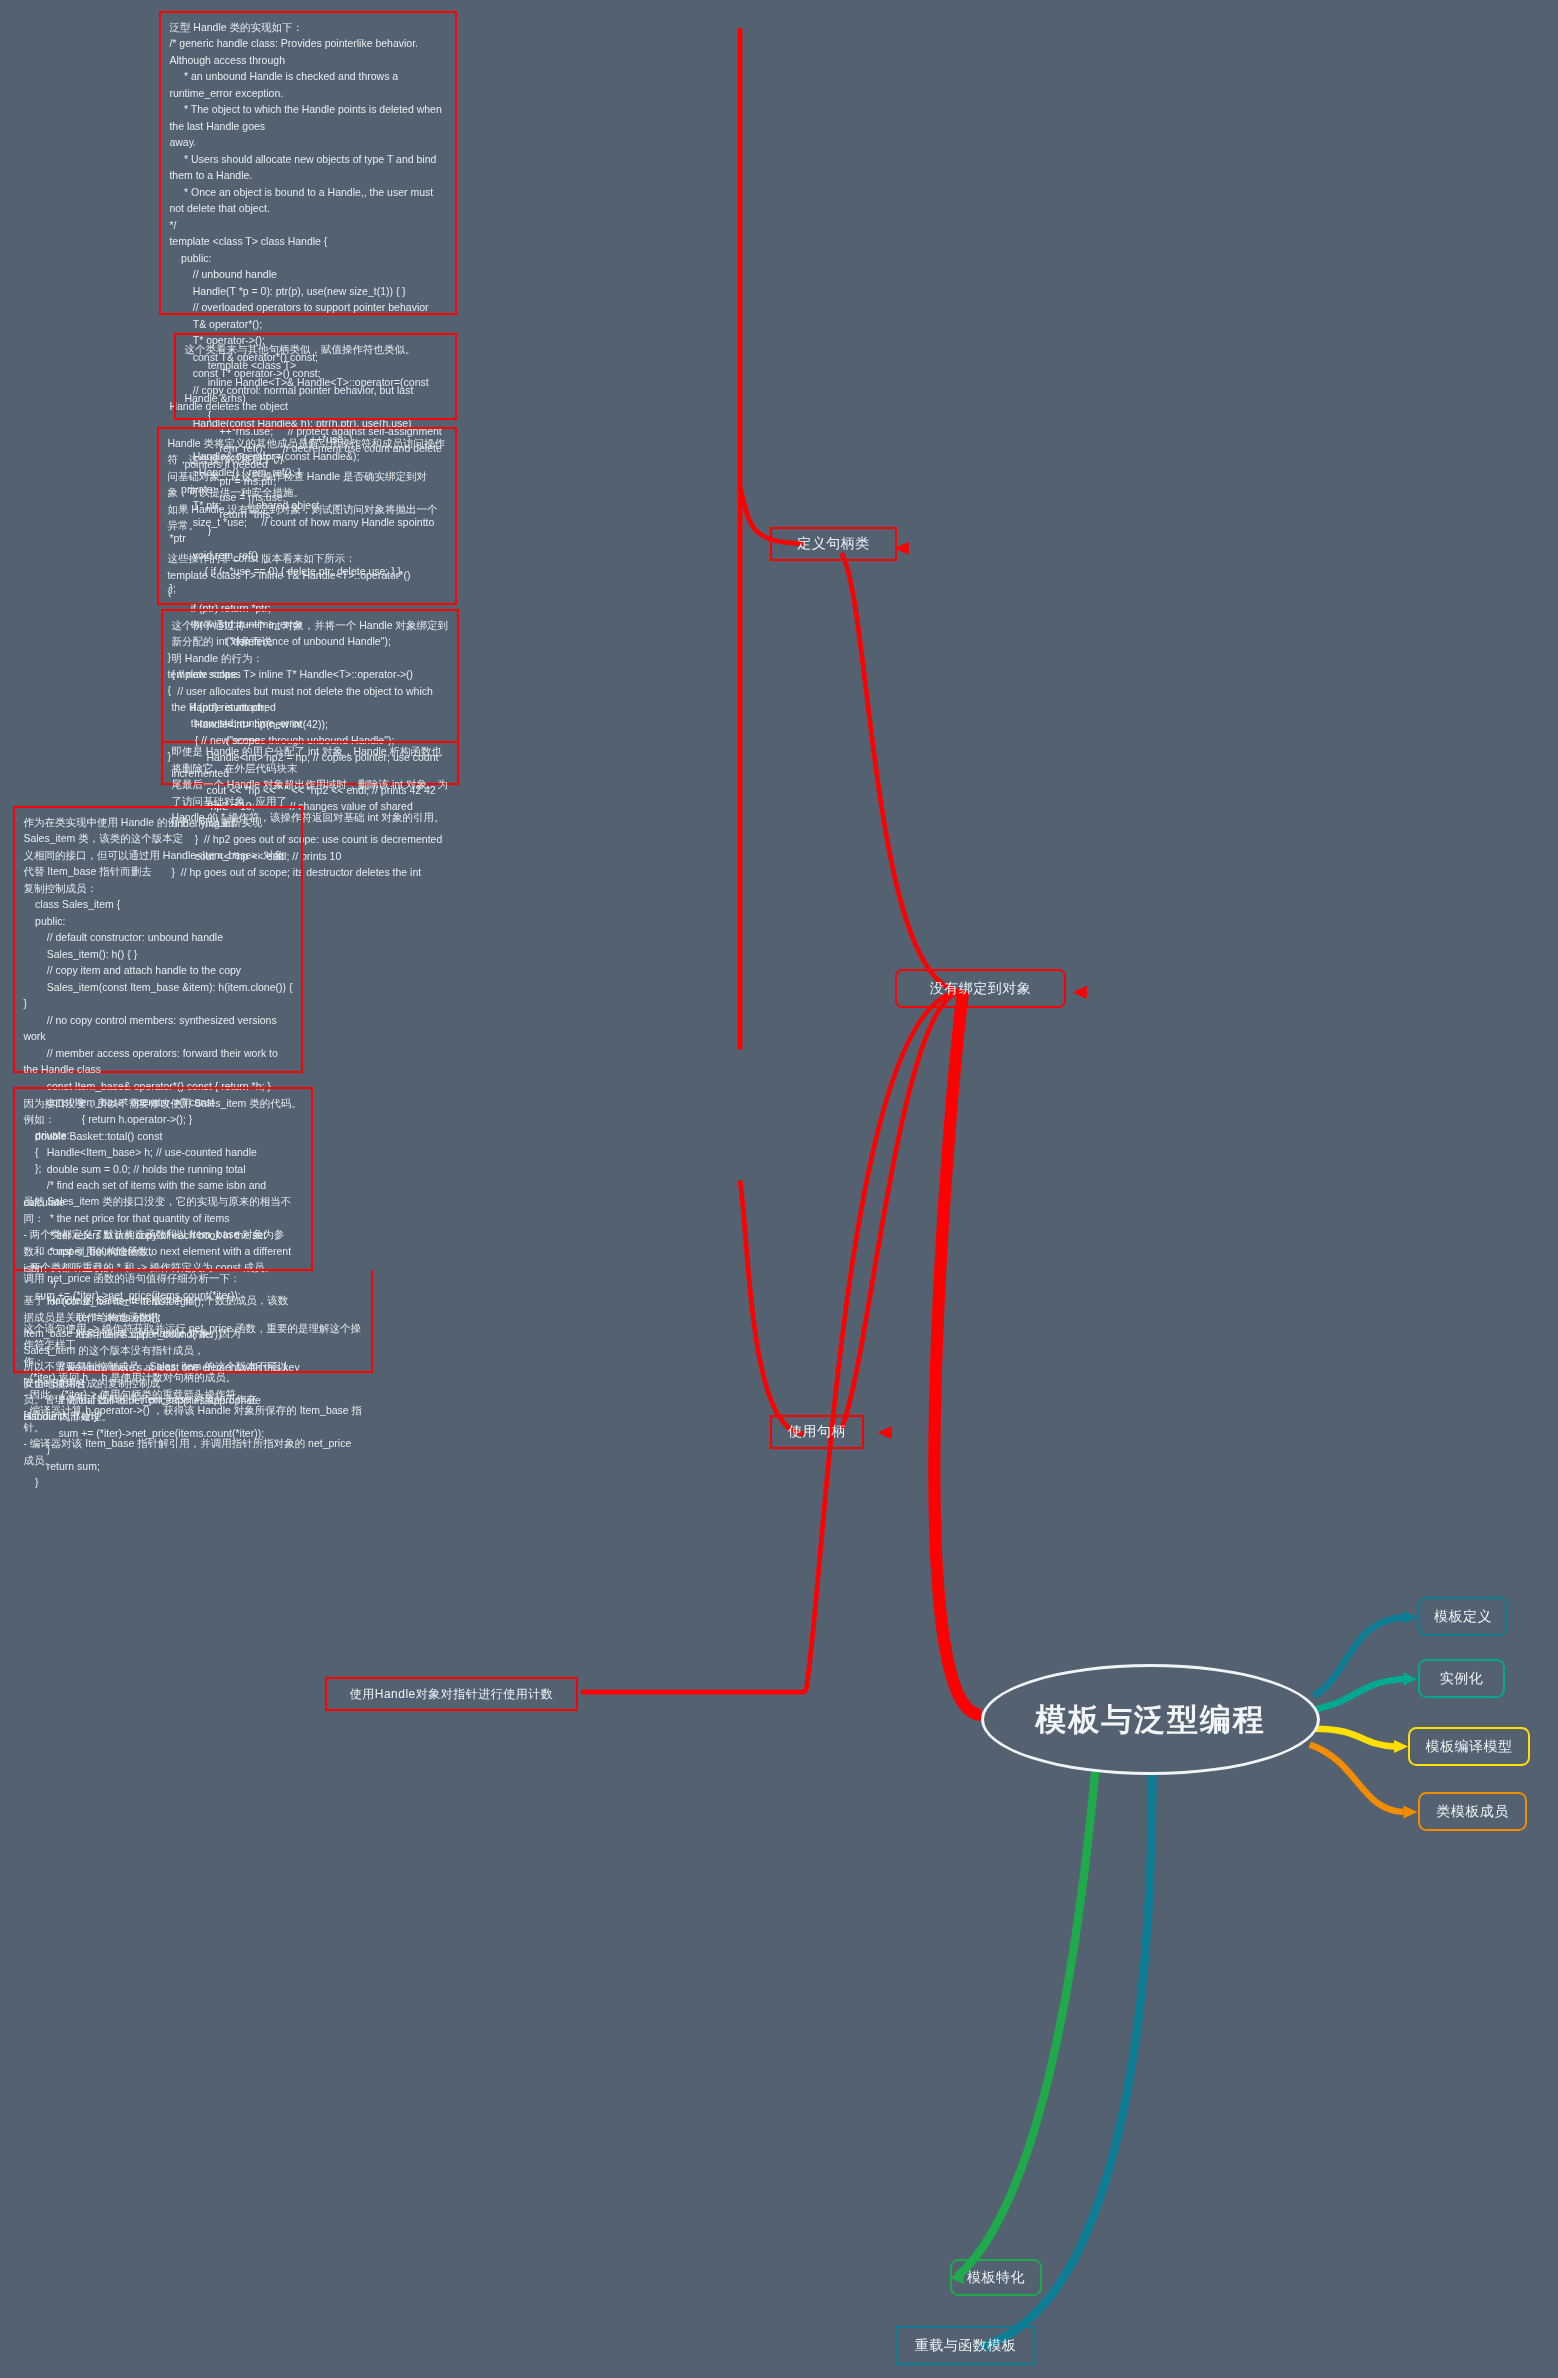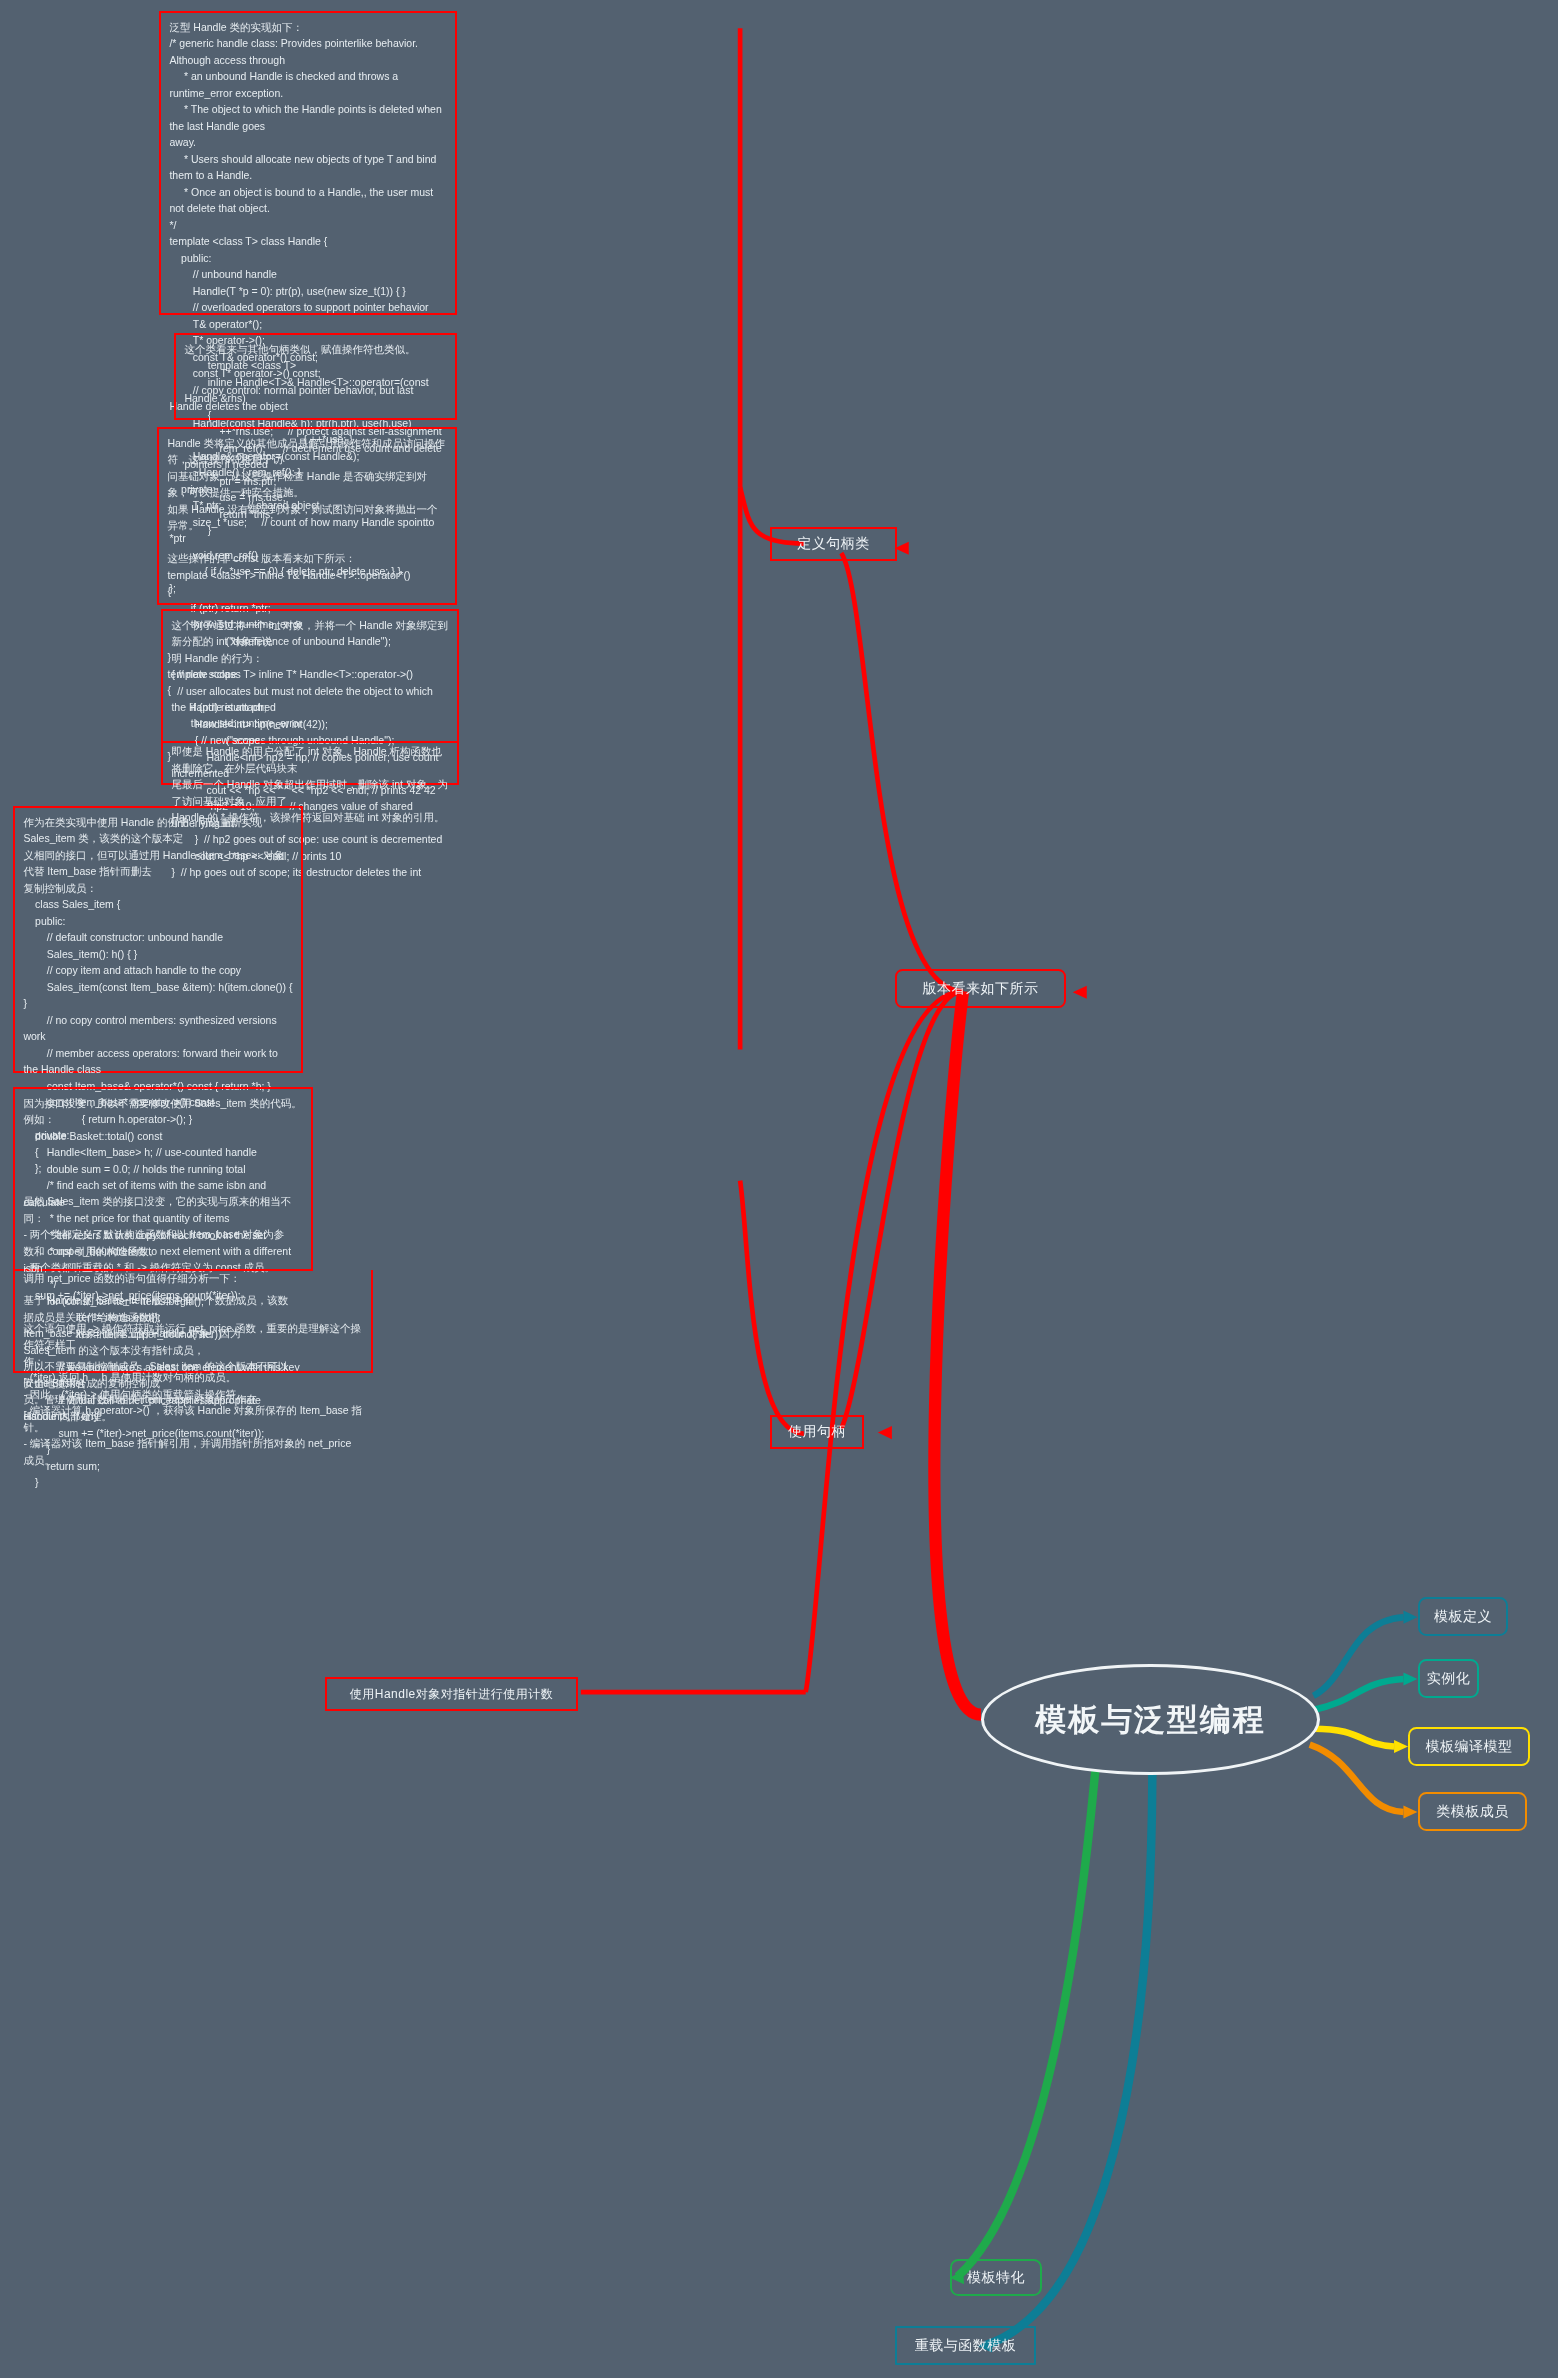--- a/index.html
+++ b/index.html
@@ -233,29 +233,29 @@
 
 这个语句使用 -&gt; 操作符获取并运行 net_price 函数，重要的是理解这个操作符怎样工
 作：
 - (*iter) 返回 h ，h 是使用计数对句柄的成员。
 - 因此，(*iter)-&gt; 使用句柄类的重载箭头操作符。
 - 编译器计算 h.operator-&gt;() ，获得该 Handle 对象所保存的 Item_base 指针。
 - 编译器对该 Item_base 指针解引用，并调用指针所指对象的 net_price 成员。</div>
 
   <div class="topic red" style="left:770px;top:527px;width:127px;height:34px;">定义句柄类</div>
 
-  <div class="topic red" style="left:895px;top:969px;width:171px;height:39px;border-radius:7.5px;">版本看来如下所示</div>
+  <div class="topic red" style="left:895px;top:969px;width:171px;height:39px;border-radius:7.5px;">没有绑定到对象</div>
 
   <div class="topic red" style="left:770px;top:1415px;width:94px;height:34px;">使用句柄</div>
 
   <div class="topic red" style="left:325px;top:1677px;width:253px;height:34px;font-size:12px;">使用Handle对象对指针进行使用计数</div>
 
   <div class="topic teal" style="left:1418px;top:1597px;width:90px;height:39px;">模板定义</div>
 
-  <div class="topic green-teal" style="left:1418px;top:1659px;width:61px;height:39px;">实例化</div>
+  <div class="topic green-teal" style="left:1418px;top:1659px;width:87px;height:39px;">实例化</div>
 
   <div class="topic yellow" style="left:1408px;top:1727px;width:122px;height:39px;">模板编译模型</div>
 
   <div class="topic orange" style="left:1418px;top:1792px;width:109px;height:39px;">类模板成员</div>
 
   <div class="topic green" style="left:950px;top:2259px;width:92px;height:37px;">模板特化</div>
 
   <div class="topic teal2" style="left:895px;top:2326px;width:141px;height:39px;">重载与函数模板</div>
 
   <div class="central">模板与泛型编程</div>

